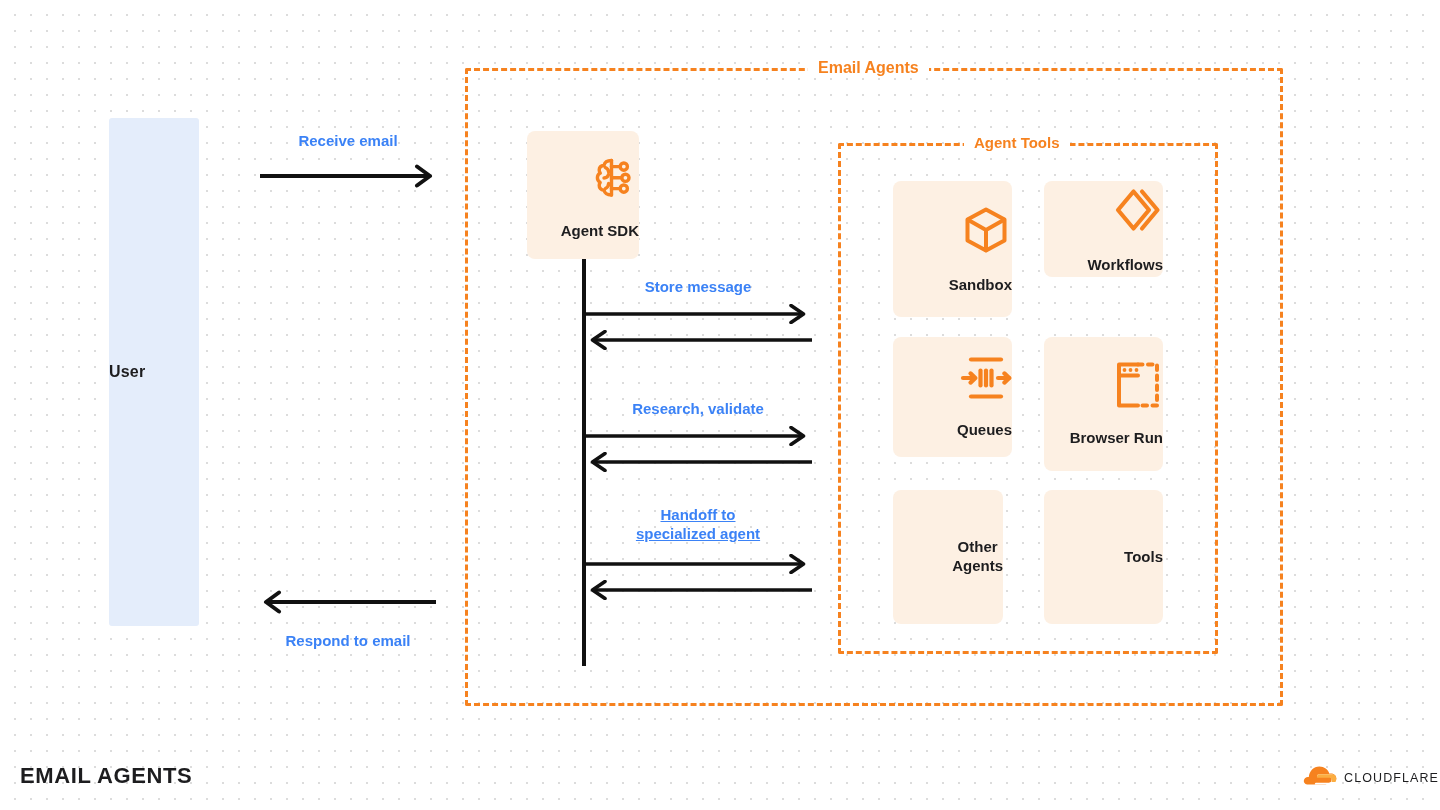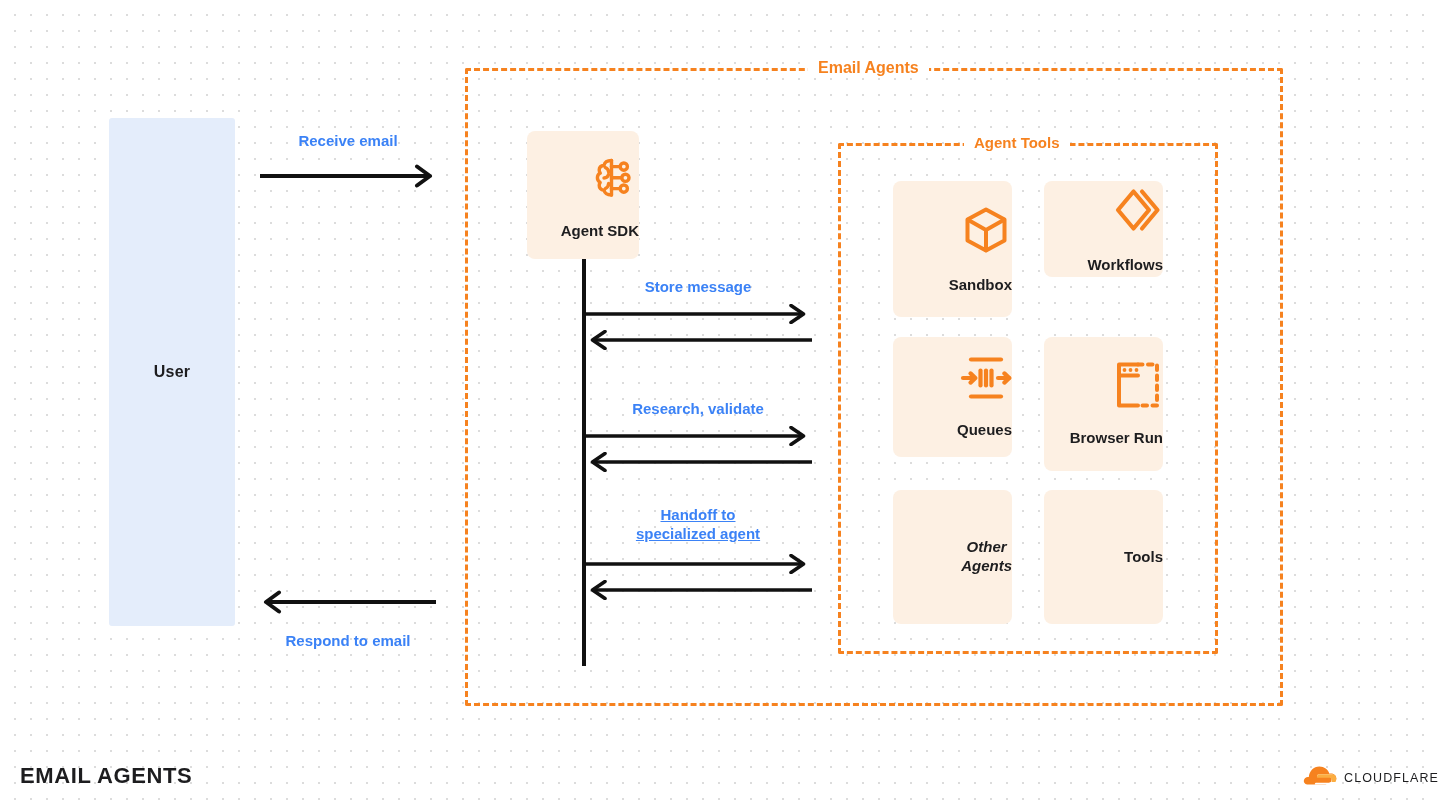--- a/index.html
+++ b/index.html
@@ -33,26 +33,26 @@
   .edge-bottom { left:0; top:800px; width:1440px; height:10px; }
   .edge-left   { left:0; top:0; width:7px; height:810px; }
   .edge-right  { left:1432px; top:0; width:8px; height:810px; }
 
   
   .abs { position: absolute; }
 
   
   #user-box {
     left: 109px; top: 118px;
-    width: 126px; height: 508px;
+    width: 90px; height: 508px;
     background: #e4edfb;
     border-radius: 3px;
     display: flex;
     align-items: center;
-    justify-content: center;
+    justify-content: flex-start;
   }
   #user-box .box-label {
     font-size: 16px;
     font-weight: bold;
     color: #1d1d1f;
     letter-spacing: .2px;
   }
 
   
   .dashed-box {
@@ -115,21 +115,21 @@
     text-align: center;
     line-height: 1.25;
     white-space: pre-line;
   }
 
   
   #tile-sandbox     { left: 893px;  top: 181px; width: 119px; height: 136px; }
   #tile-workflows   { left: 1044px; top: 181px; width: 119px; height: 96px; }
   #tile-queues      { left: 893px;  top: 337px; width: 119px; height: 120px; }
   #tile-browser-run { left: 1044px; top: 337px; width: 119px; height: 134px; }
-  #tile-other-agents{ left: 893px;  top: 490px; width: 119px; height: 134px; font-style: italic; }
+  #tile-other-agents{ left: 893px;  top: 490px; width: 110px; height: 134px; }
   #tile-tools       { left: 1044px; top: 490px; width: 119px; height: 134px; }
 
   
   .msg-group { position: absolute; }
 
   .msg-label {
     position: absolute;
     left: 0; width: 100%;
     text-align: center;
     font-size: 15px;

